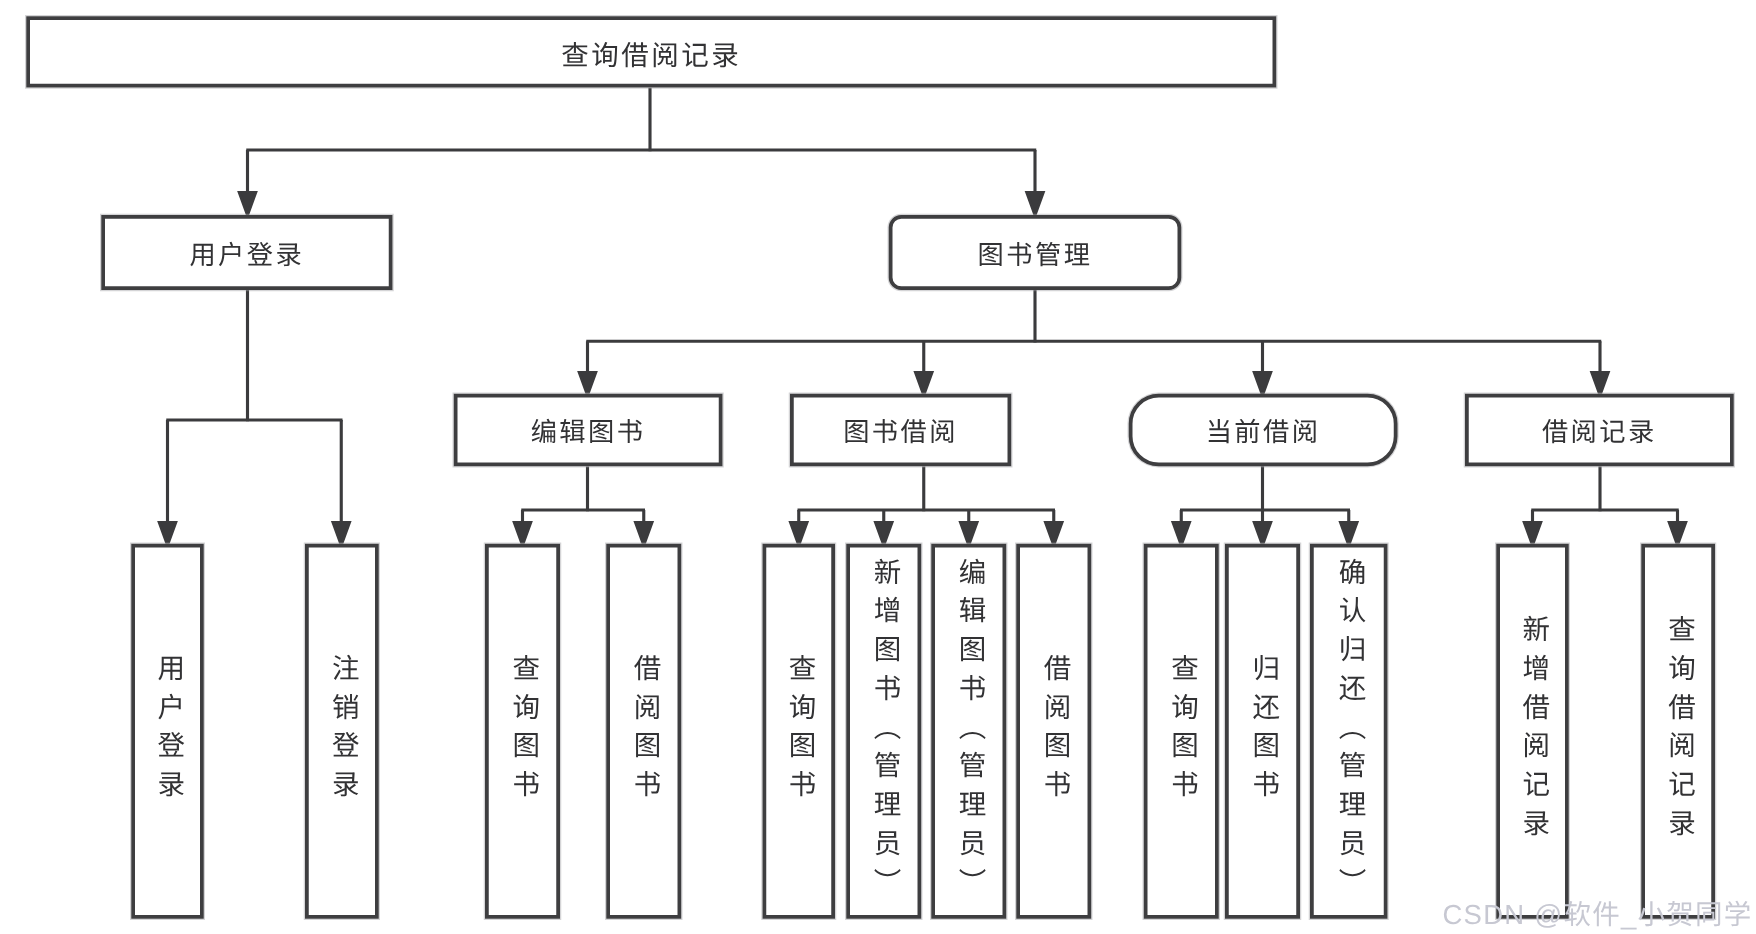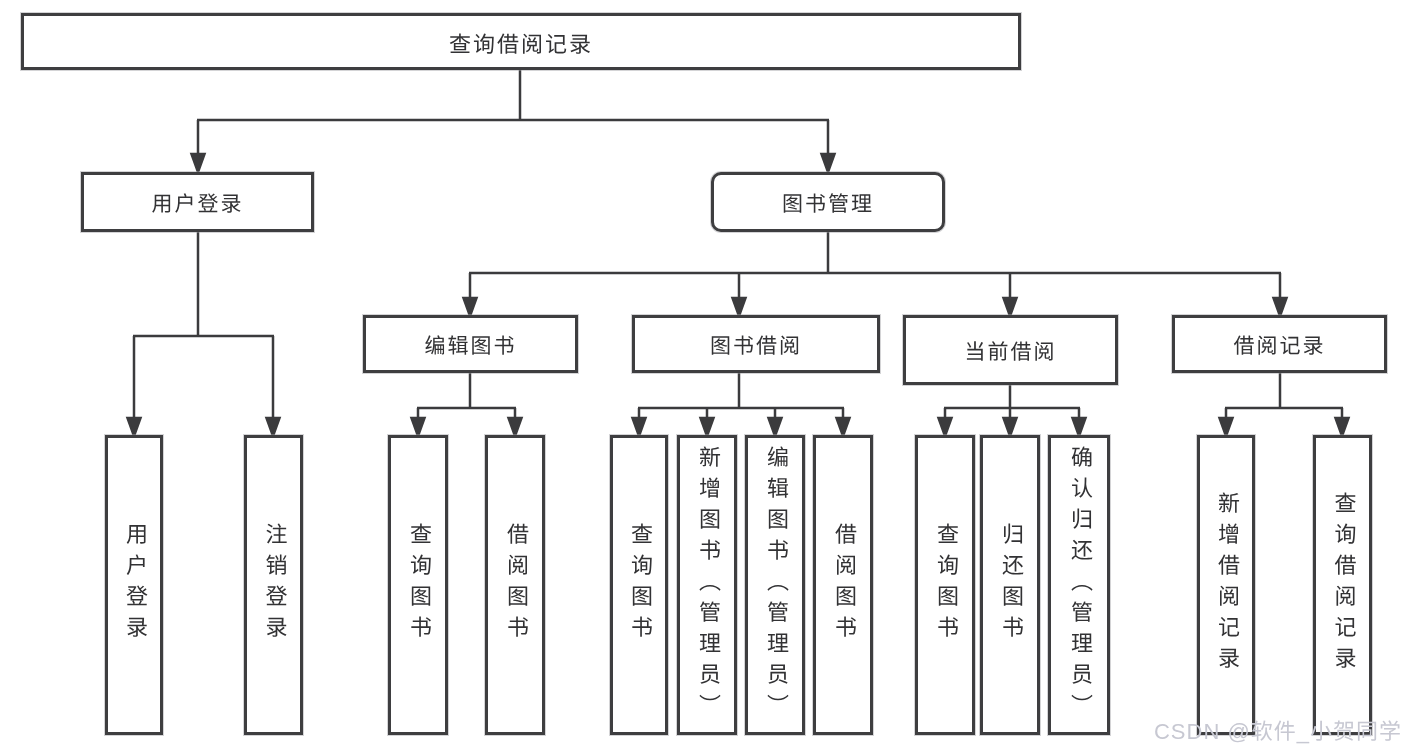--- a/index.html
+++ b/index.html
@@ -93,22 +93,22 @@
     <line x1="1342" y1="408" x2="1342" y2="421"></line>
     <polygon points="1335.5,418 1348.5,418 1342,436"></polygon>
   </svg>
 
   <div class="box root" style="left:21px; top:13px; width:1000px; height:57px;">查询借阅记录</div>
 
   <div class="box" style="left:81px; top:172px; width:233px; height:60px;">用户登录</div>
   <div class="box" style="left:711px; top:172px; width:234px; height:60px;border-radius:10px;">图书管理</div>
 
   <div class="box" style="left:363px; top:315px; width:215px; height:58px;">编辑图书</div>
-  <div class="box" style="left:632px; top:315px; width:248px; height:58px;">图书借阅</div>
-  <div class="box" style="left:903px; top:315px; width:215px; height:70px;">当前借阅</div>
+  <div class="box" style="left:632px; top:315px; width:177px; height:58px;">图书借阅</div>
+  <div class="box" style="left:903px; top:315px; width:215px; height:58px;border-radius:24px;">当前借阅</div>
   <div class="box" style="left:1172px; top:315px; width:215px; height:58px;">借阅记录</div>
 
   <div class="box" style="left:105px; top:435px; width:58px; height:300px;">
     <span class="vlabel">用户登录</span>
   </div>
   <div class="box" style="left:244px; top:435px; width:59px; height:300px;">
     <span class="vlabel">注销登录</span>
   </div>
 
   <div class="box" style="left:388px; top:435px; width:60px; height:300px;">

